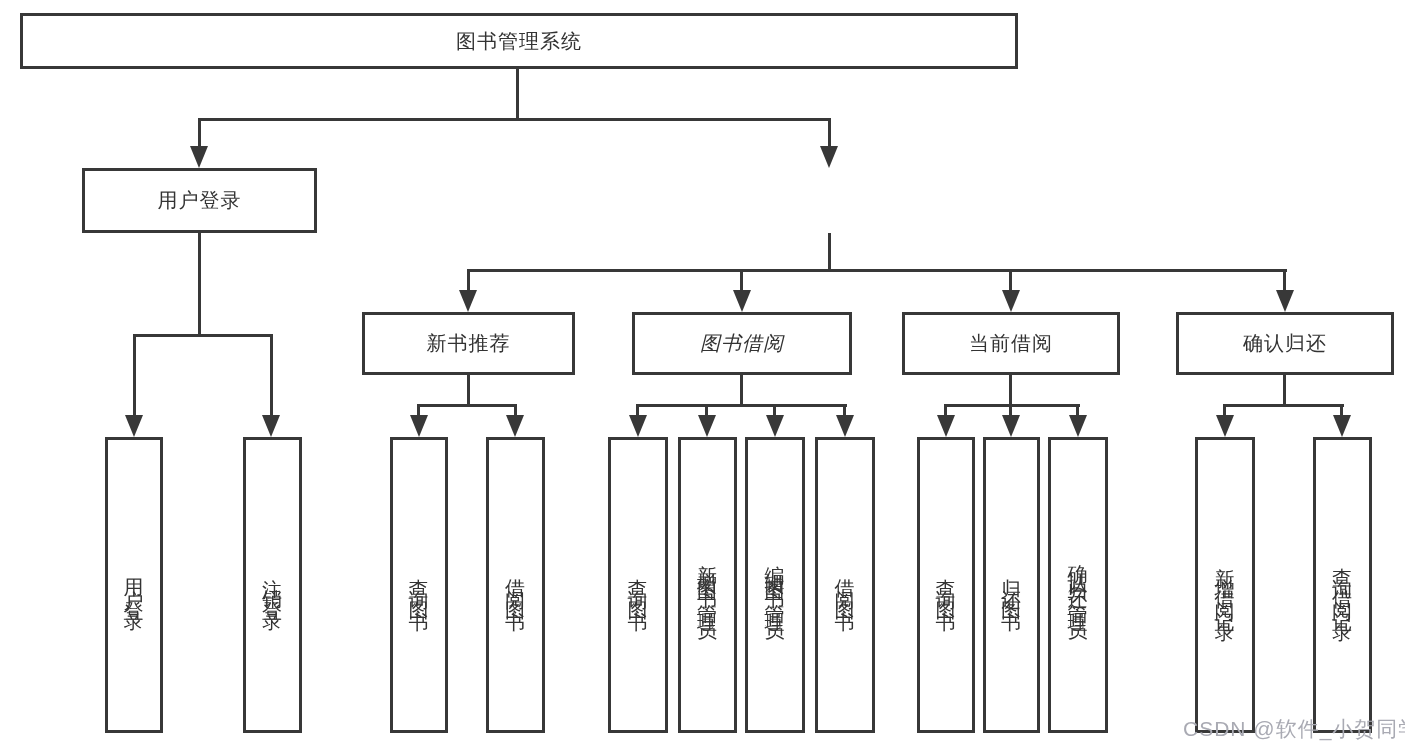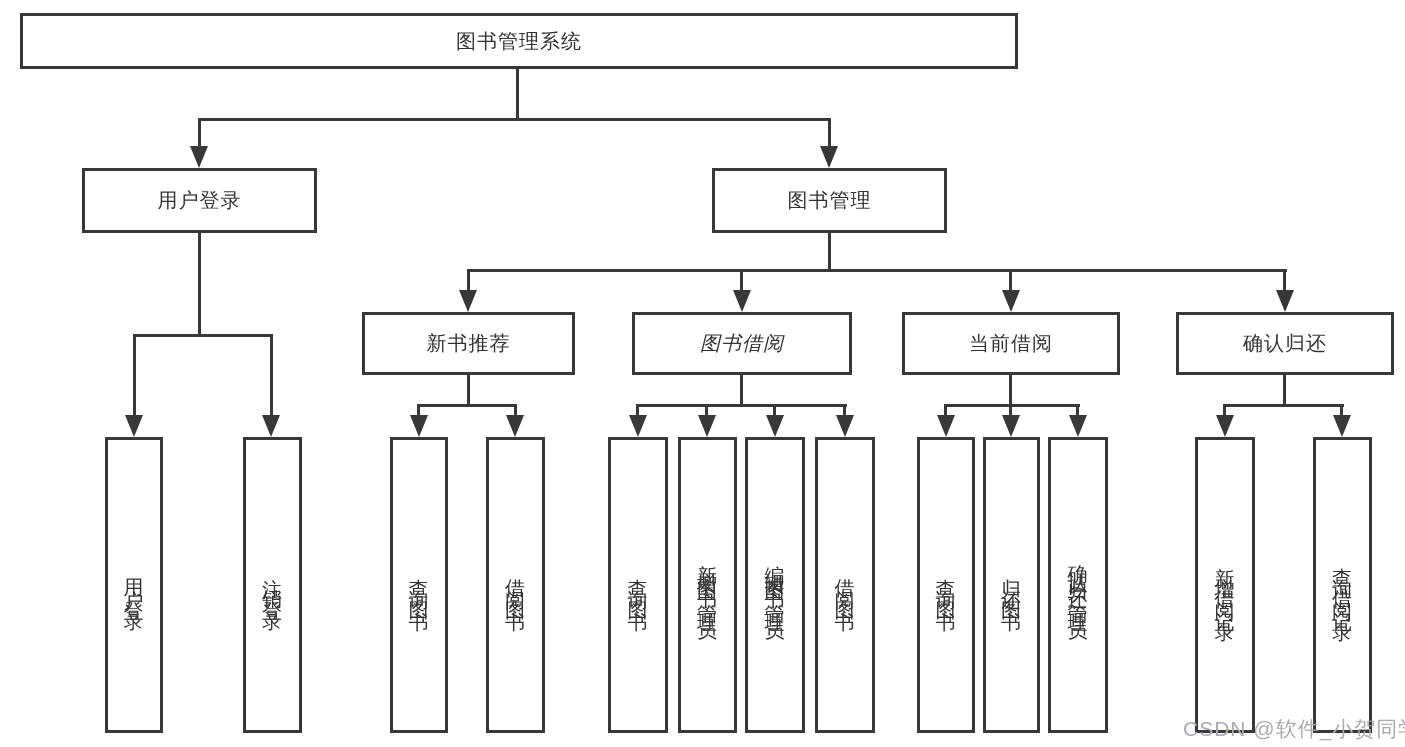--- a/index.html
+++ b/index.html
@@ -70,23 +70,20 @@
 
   <div class="vl" style="left:516px;top:67px;height:53px;"></div>
   <div class="hl" style="left:198px;top:118px;width:633px;"></div>
   <div class="vl" style="left:198px;top:118px;height:31px;"></div>
   <div class="arr" style="left:190px;top:146px;"></div>
   <div class="vl" style="left:828px;top:118px;height:31px;"></div>
   <div class="arr" style="left:820px;top:146px;"></div>
 
   <div class="box" style="left:82px;top:168px;width:235px;height:65px;">
     <span>用户登录</span>
-  </div>
-  <div class="box" style="left:712px;top:168px;width:235px;height:65px;">
-    <span>图书管理</span>
   </div>
 
   <div class="vl" style="left:198px;top:233px;height:103px;"></div>
   <div class="hl" style="left:133px;top:334px;width:140px;"></div>
   <div class="vl" style="left:133px;top:334px;height:82px;"></div>
   <div class="arr" style="left:125px;top:415px;"></div>
   <div class="vl" style="left:270px;top:334px;height:82px;"></div>
   <div class="arr" style="left:262px;top:415px;"></div>
 
   <div class="vl" style="left:828px;top:233px;height:38px;"></div>

